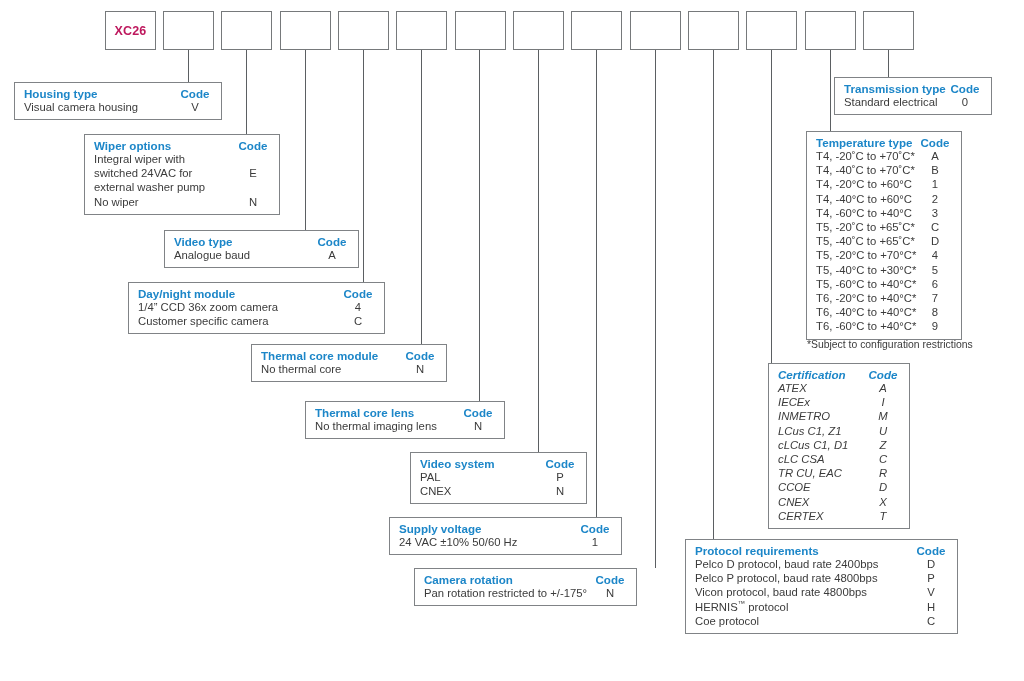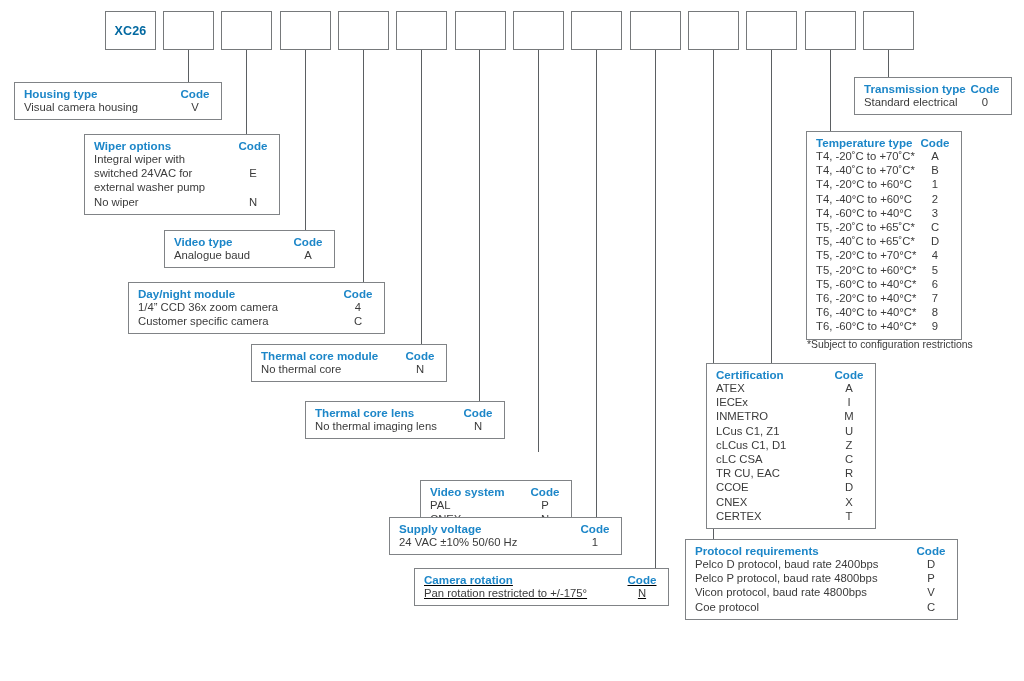--- a/index.html
+++ b/index.html
@@ -28,21 +28,21 @@
     height: 39px;
     width: 51px;
     top: 11px;
     display: flex;
     align-items: center;
     justify-content: center;
   }
   .code-box .cb-label {
     font-size: 12.5px;
     font-weight: bold;
-    color: #0369a1;
+    color: #be185d;
     letter-spacing: 0.2px;
   }
 
   
   .vline {
     position: absolute;
     width: 1.1px;
     background: #5b5f62;
   }
 
@@ -192,21 +192,21 @@
     <div class="opt-row">
       <span class="opt-desc">external washer pump</span>
       <span class="opt-code" style="width:34px;"></span>
     </div>
     <div class="opt-row">
       <span class="opt-desc">No wiper</span>
       <span class="opt-code" style="width:34px;">N</span>
     </div>
   </div>
 
-  <div class="panel" style="left:164px; top:230px; width:171px;">
+  <div class="panel" style="left:164px; top:230px; width:195px;">
     <div class="panel-title-row">
       <span class="panel-title">Video type</span>
       <span class="panel-code-hdr" style="width:34px;">Code</span>
     </div>
     <div class="opt-row">
       <span class="opt-desc">Analogue baud</span>
       <span class="opt-code" style="width:34px;">A</span>
     </div>
   </div>
 
@@ -240,21 +240,21 @@
     <div class="panel-title-row">
       <span class="panel-title">Thermal core lens</span>
       <span class="panel-code-hdr" style="width:34px;">Code</span>
     </div>
     <div class="opt-row">
       <span class="opt-desc">No thermal imaging lens</span>
       <span class="opt-code" style="width:34px;">N</span>
     </div>
   </div>
 
-  <div class="panel" style="left:420px; top:452px; width:152px;margin-top:28px;">
+  <div class="panel" style="left:410px; top:452px; width:177px;">
     <div class="panel-title-row">
       <span class="panel-title">Video system</span>
       <span class="panel-code-hdr" style="width:34px;">Code</span>
     </div>
     <div class="opt-row">
       <span class="opt-desc">PAL</span>
       <span class="opt-code" style="width:34px;">P</span>
     </div>
     <div class="opt-row">
       <span class="opt-desc">CNEX</span>
@@ -266,21 +266,21 @@
     <div class="panel-title-row">
       <span class="panel-title">Supply voltage</span>
       <span class="panel-code-hdr" style="width:34px;">Code</span>
     </div>
     <div class="opt-row">
       <span class="opt-desc">24 VAC ±10% 50/60 Hz</span>
       <span class="opt-code" style="width:34px;">1</span>
     </div>
   </div>
 
-  <div class="panel" style="left:414px; top:568px; width:255px;text-decoration:underline;">
+  <div class="panel" style="left:414px; top:568px; width:223px;">
     <div class="panel-title-row">
       <span class="panel-title">Camera rotation</span>
       <span class="panel-code-hdr" style="width:34px;">Code</span>
     </div>
     <div class="opt-row">
       <span class="opt-desc">Pan rotation restricted to +/-175°</span>
       <span class="opt-code" style="width:34px;">N</span>
     </div>
   </div>
 
@@ -295,26 +295,30 @@
     </div>
     <div class="opt-row">
       <span class="opt-desc">Pelco P protocol, baud rate 4800bps</span>
       <span class="opt-code" style="width:34px;">P</span>
     </div>
     <div class="opt-row">
       <span class="opt-desc">Vicon protocol, baud rate 4800bps</span>
       <span class="opt-code" style="width:34px;">V</span>
     </div>
     <div class="opt-row">
+      <span class="opt-desc"><span>HERNIS</span><sup class="tm">™</sup><span> protocol</span></span>
+      <span class="opt-code" style="width:34px;">H</span>
+    </div>
+    <div class="opt-row">
       <span class="opt-desc">Coe protocol</span>
       <span class="opt-code" style="width:34px;">C</span>
     </div>
   </div>
 
-  <div class="panel" style="left:706px; top:363px; width:170px;">
+  <div class="panel" style="left:768px; top:363px; width:142px;font-style:italic;">
     <div class="panel-title-row">
       <span class="panel-title">Certification</span>
       <span class="panel-code-hdr" style="width:34px;">Code</span>
     </div>
     <div class="opt-row">
       <span class="opt-desc">ATEX</span>
       <span class="opt-code" style="width:34px;">A</span>
     </div>
     <div class="opt-row">
       <span class="opt-desc">IECEx</span>
@@ -385,21 +389,21 @@
     </div>
     <div class="opt-row">
       <span class="opt-desc">T5, -40˚C to +65˚C*</span>
       <span class="opt-code" style="width:34px;">D</span>
     </div>
     <div class="opt-row">
       <span class="opt-desc">T5, -20°C to +70°C*</span>
       <span class="opt-code" style="width:34px;">4</span>
     </div>
     <div class="opt-row">
-      <span class="opt-desc">T5, -20°C to +60°C*</span>
+      <span class="opt-desc">T5, -40°C to +30°C*</span>
       <span class="opt-code" style="width:34px;">5</span>
     </div>
     <div class="opt-row">
       <span class="opt-desc">T5, -60°C to +40°C*</span>
       <span class="opt-code" style="width:34px;">6</span>
     </div>
     <div class="opt-row">
       <span class="opt-desc">T6, -20°C to +40°C*</span>
       <span class="opt-code" style="width:34px;">7</span>
     </div>
@@ -408,21 +412,21 @@
       <span class="opt-code" style="width:34px;">8</span>
     </div>
     <div class="opt-row">
       <span class="opt-desc">T6, -60°C to +40°C*</span>
       <span class="opt-code" style="width:34px;">9</span>
     </div>
   </div>
 
   <div class="footnote" style="left:807px; top:339px;">*Subject to configuration restrictions</div>
 
-  <div class="panel" style="left:834px; top:77px; width:158px;margin-left:20px;">
+  <div class="panel" style="left:834px; top:77px; width:158px;">
     <div class="panel-title-row">
       <span class="panel-title">Transmission type</span>
       <span class="panel-code-hdr" style="width:34px;">Code</span>
     </div>
     <div class="opt-row">
       <span class="opt-desc">Standard electrical</span>
       <span class="opt-code" style="width:34px;">0</span>
     </div>
   </div>
 

